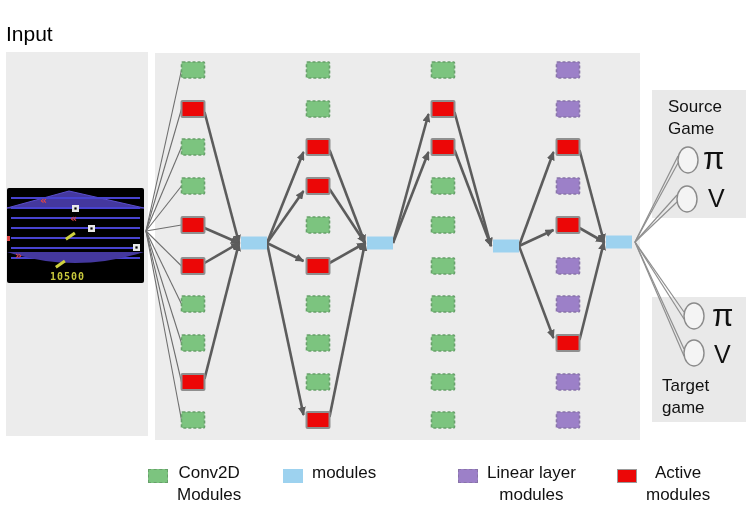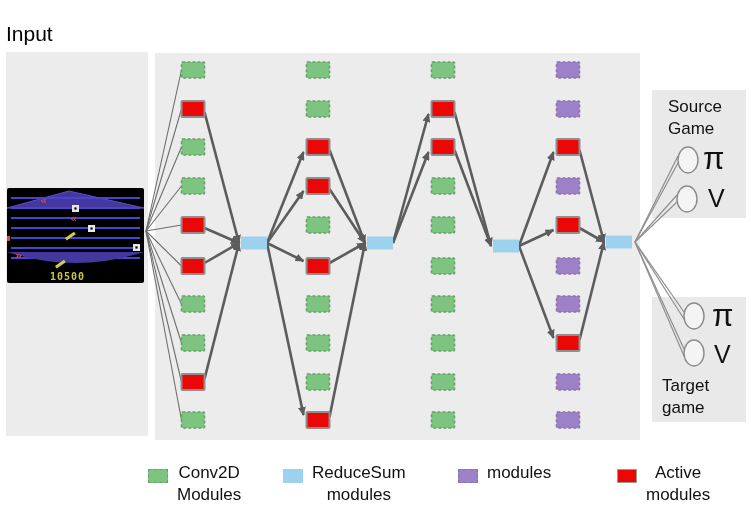--- a/index.html
+++ b/index.html
@@ -181,27 +181,27 @@
   <div class="legend-item" style="left:148px">
     <span class="swatch swatch-conv"></span>
     <span class="legend-text">
       <div>Conv2D</div>
         <div>Modules</div>
     </span>
   </div>
   <div class="legend-item" style="left:283px">
     <span class="swatch swatch-reduce"></span>
     <span class="legend-text">
-      <div>ReduceSum</div>
         <div>modules</div>
     </span>
   </div>
   <div class="legend-item" style="left:458px">
     <span class="swatch swatch-linear"></span>
     <span class="legend-text">
+      <div>Linear layer</div>
         <div>modules</div>
     </span>
   </div>
   <div class="legend-item" style="left:617px">
     <span class="swatch swatch-active"></span>
     <span class="legend-text">
       <div>Active</div>
         <div>modules</div>
     </span>
   </div>

